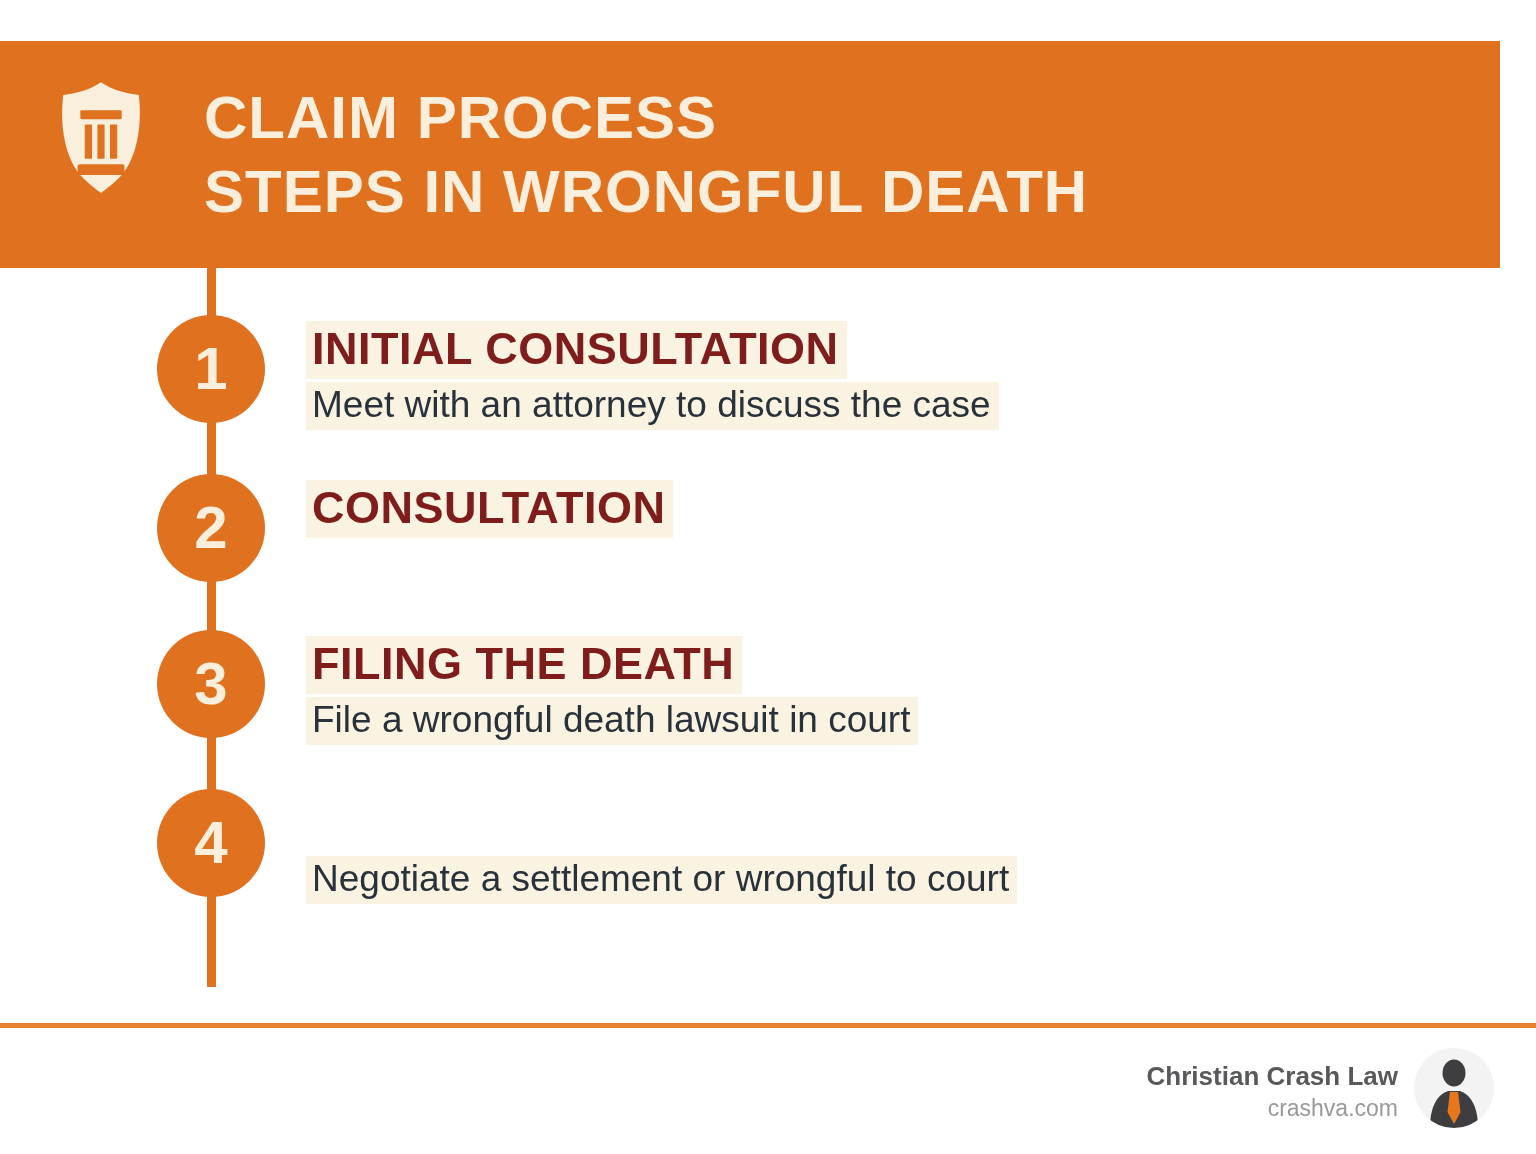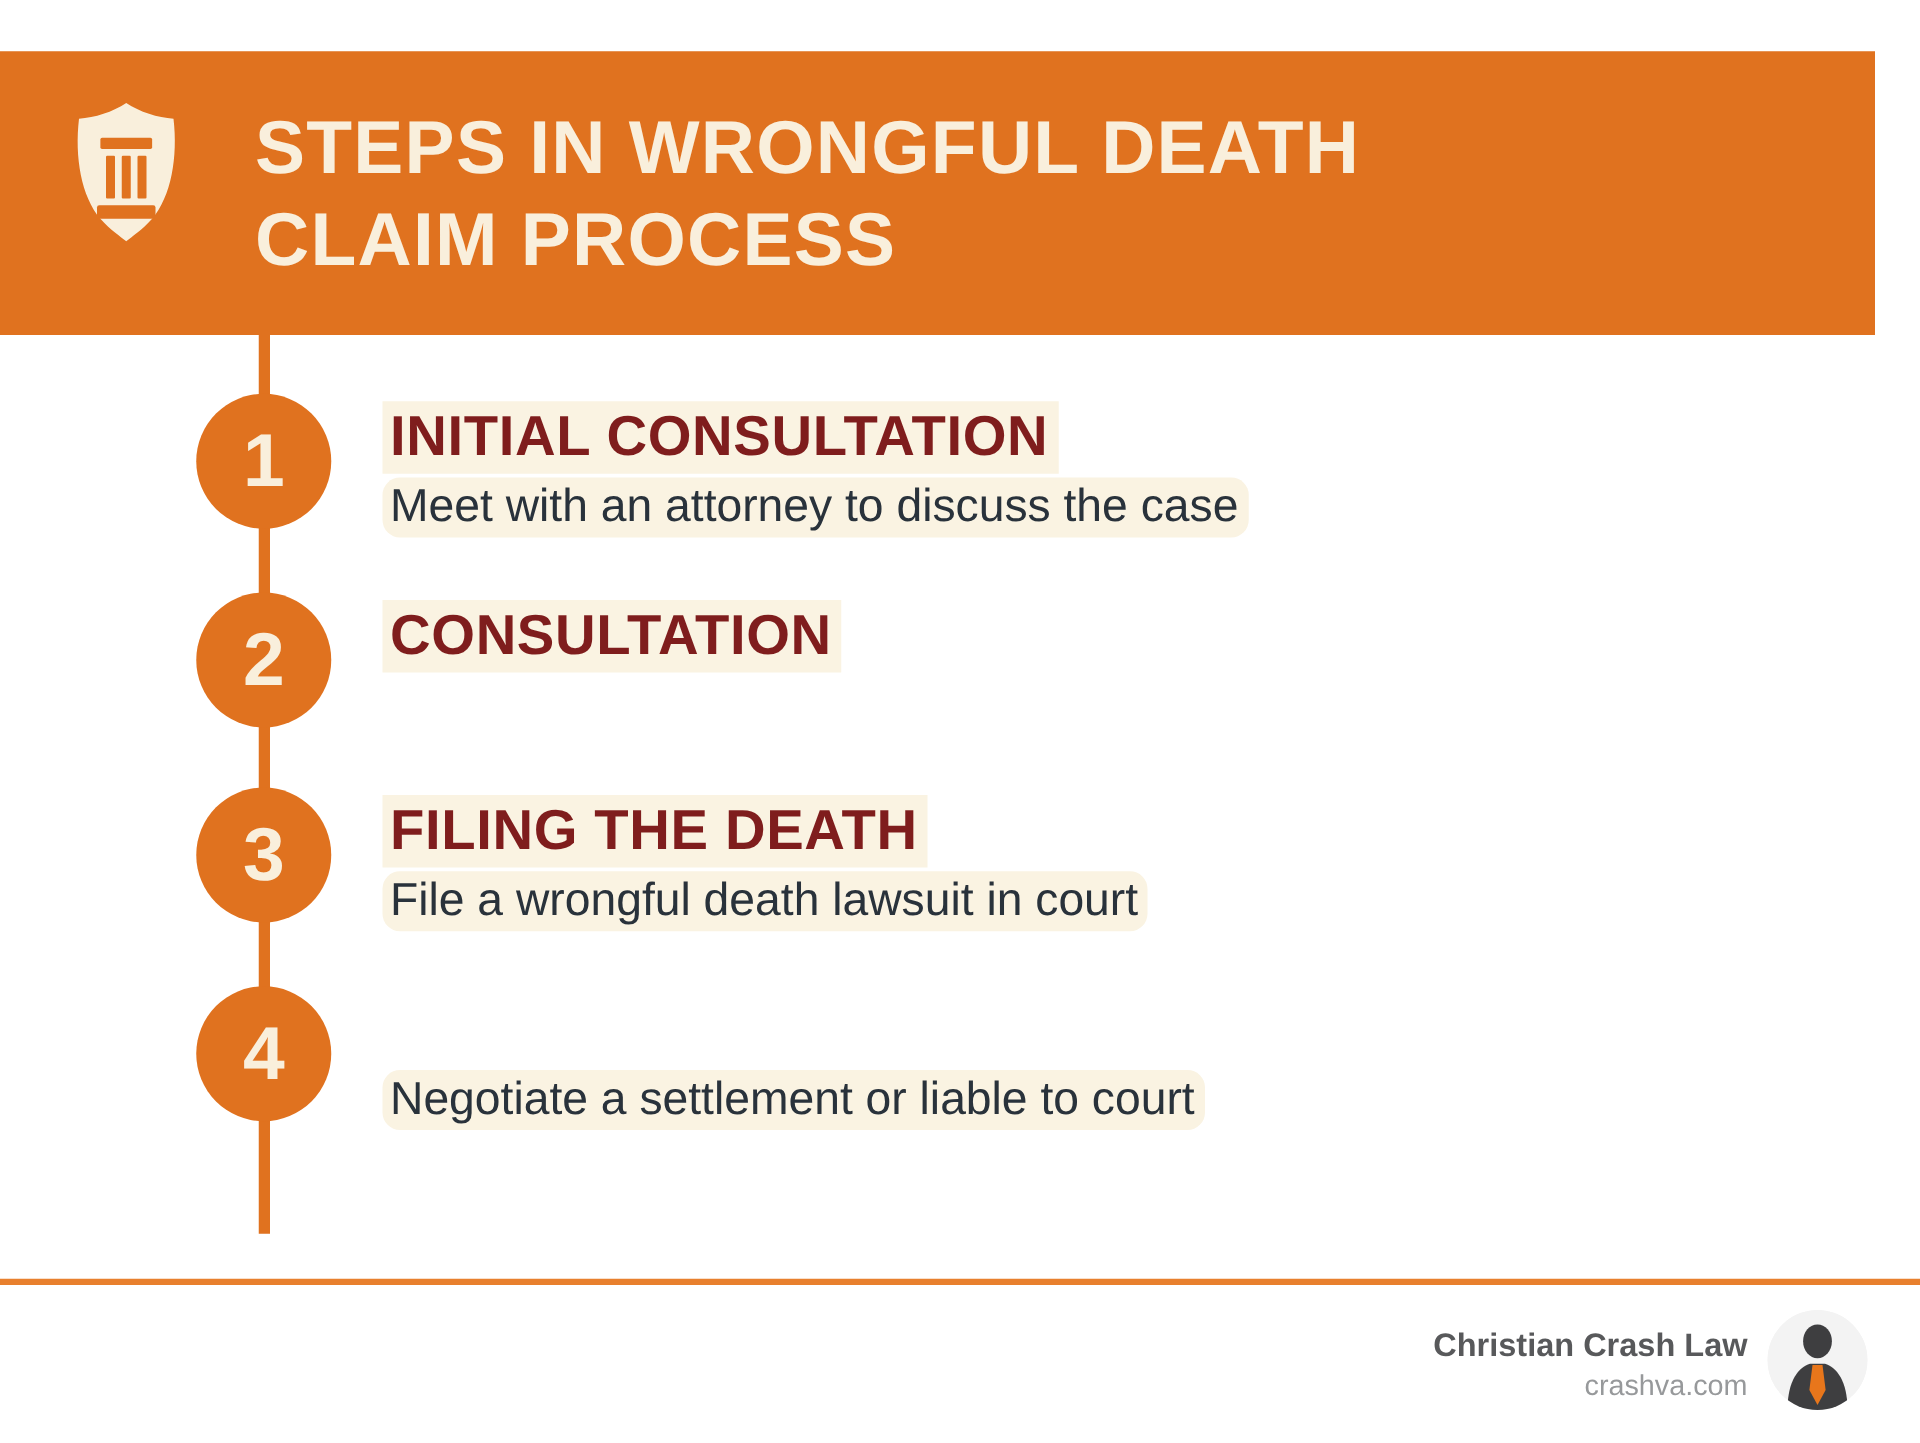--- a/index.html
+++ b/index.html
@@ -90,21 +90,20 @@
     position: absolute;
     left: 312px;
     top: 67px;
     font-size: 37px;
     font-weight: 400;
     color: #29323B;
     background: #FAF3E2;
     padding: 2px 8px 4px 6px;
     margin-left: -6px;
     white-space: nowrap;
-    border-radius: 14px;
   }
   .step-1 { top: 315px; }
   .step-2 { top: 474px; }
   .step-3 { top: 630px; }
   .step-4 { top: 789px; }
 
   
   .footer-divider {
     position: absolute;
     left: 0;
@@ -153,22 +152,22 @@
       <svg width="90" height="120" viewBox="0 0 100 130">
         <path d="M50 2 C62 10 78 15 92 16 C96 50 90 85 73 105 C64 115 55 121 50 125 C45 121 36 115 27 105 C10 85 4 50 8 16 C22 15 38 10 50 2 Z" fill="#F9EFDC"></path>
         <rect x="27" y="33" width="46" height="10" rx="1.5" fill="#E0721F"></rect>
         <rect x="32" y="49" width="8" height="38" rx="1" fill="#E0721F"></rect>
         <rect x="46" y="49" width="8" height="38" rx="1" fill="#E0721F"></rect>
         <rect x="60" y="49" width="8" height="38" rx="1" fill="#E0721F"></rect>
         <rect x="24" y="93" width="52" height="12" rx="2" fill="#E0721F"></rect>
       </svg>
     </div>
     <div class="header-title">
+      <div>CLAIM PROCESS</div>
       <div>STEPS IN WRONGFUL DEATH</div>
-      <div>CLAIM PROCESS</div>
     </div>
   </div>
 
   <div class="timeline-line"></div>
 
   <div class="step step-1">
     <div class="step-circle">1</div>
     <div class="step-title">INITIAL CONSULTATION</div>
     <div class="step-desc">Meet with an attorney to discuss the case</div>
   </div>
@@ -179,21 +178,21 @@
   </div>
 
   <div class="step step-3">
     <div class="step-circle">3</div>
     <div class="step-title">FILING THE DEATH</div>
     <div class="step-desc">File a wrongful death lawsuit in court</div>
   </div>
 
   <div class="step step-4">
     <div class="step-circle">4</div>
-    <div class="step-desc">Negotiate a settlement or liable to court</div>
+    <div class="step-desc">Negotiate a settlement or wrongful to court</div>
   </div>
 
   <div class="footer-divider"></div>
 
   <div class="footer-textblock">
     <div class="footer-company">Christian Crash Law</div>
     <div class="footer-website">crashva.com</div>
   </div>
 
   <div class="footer-avatar">

